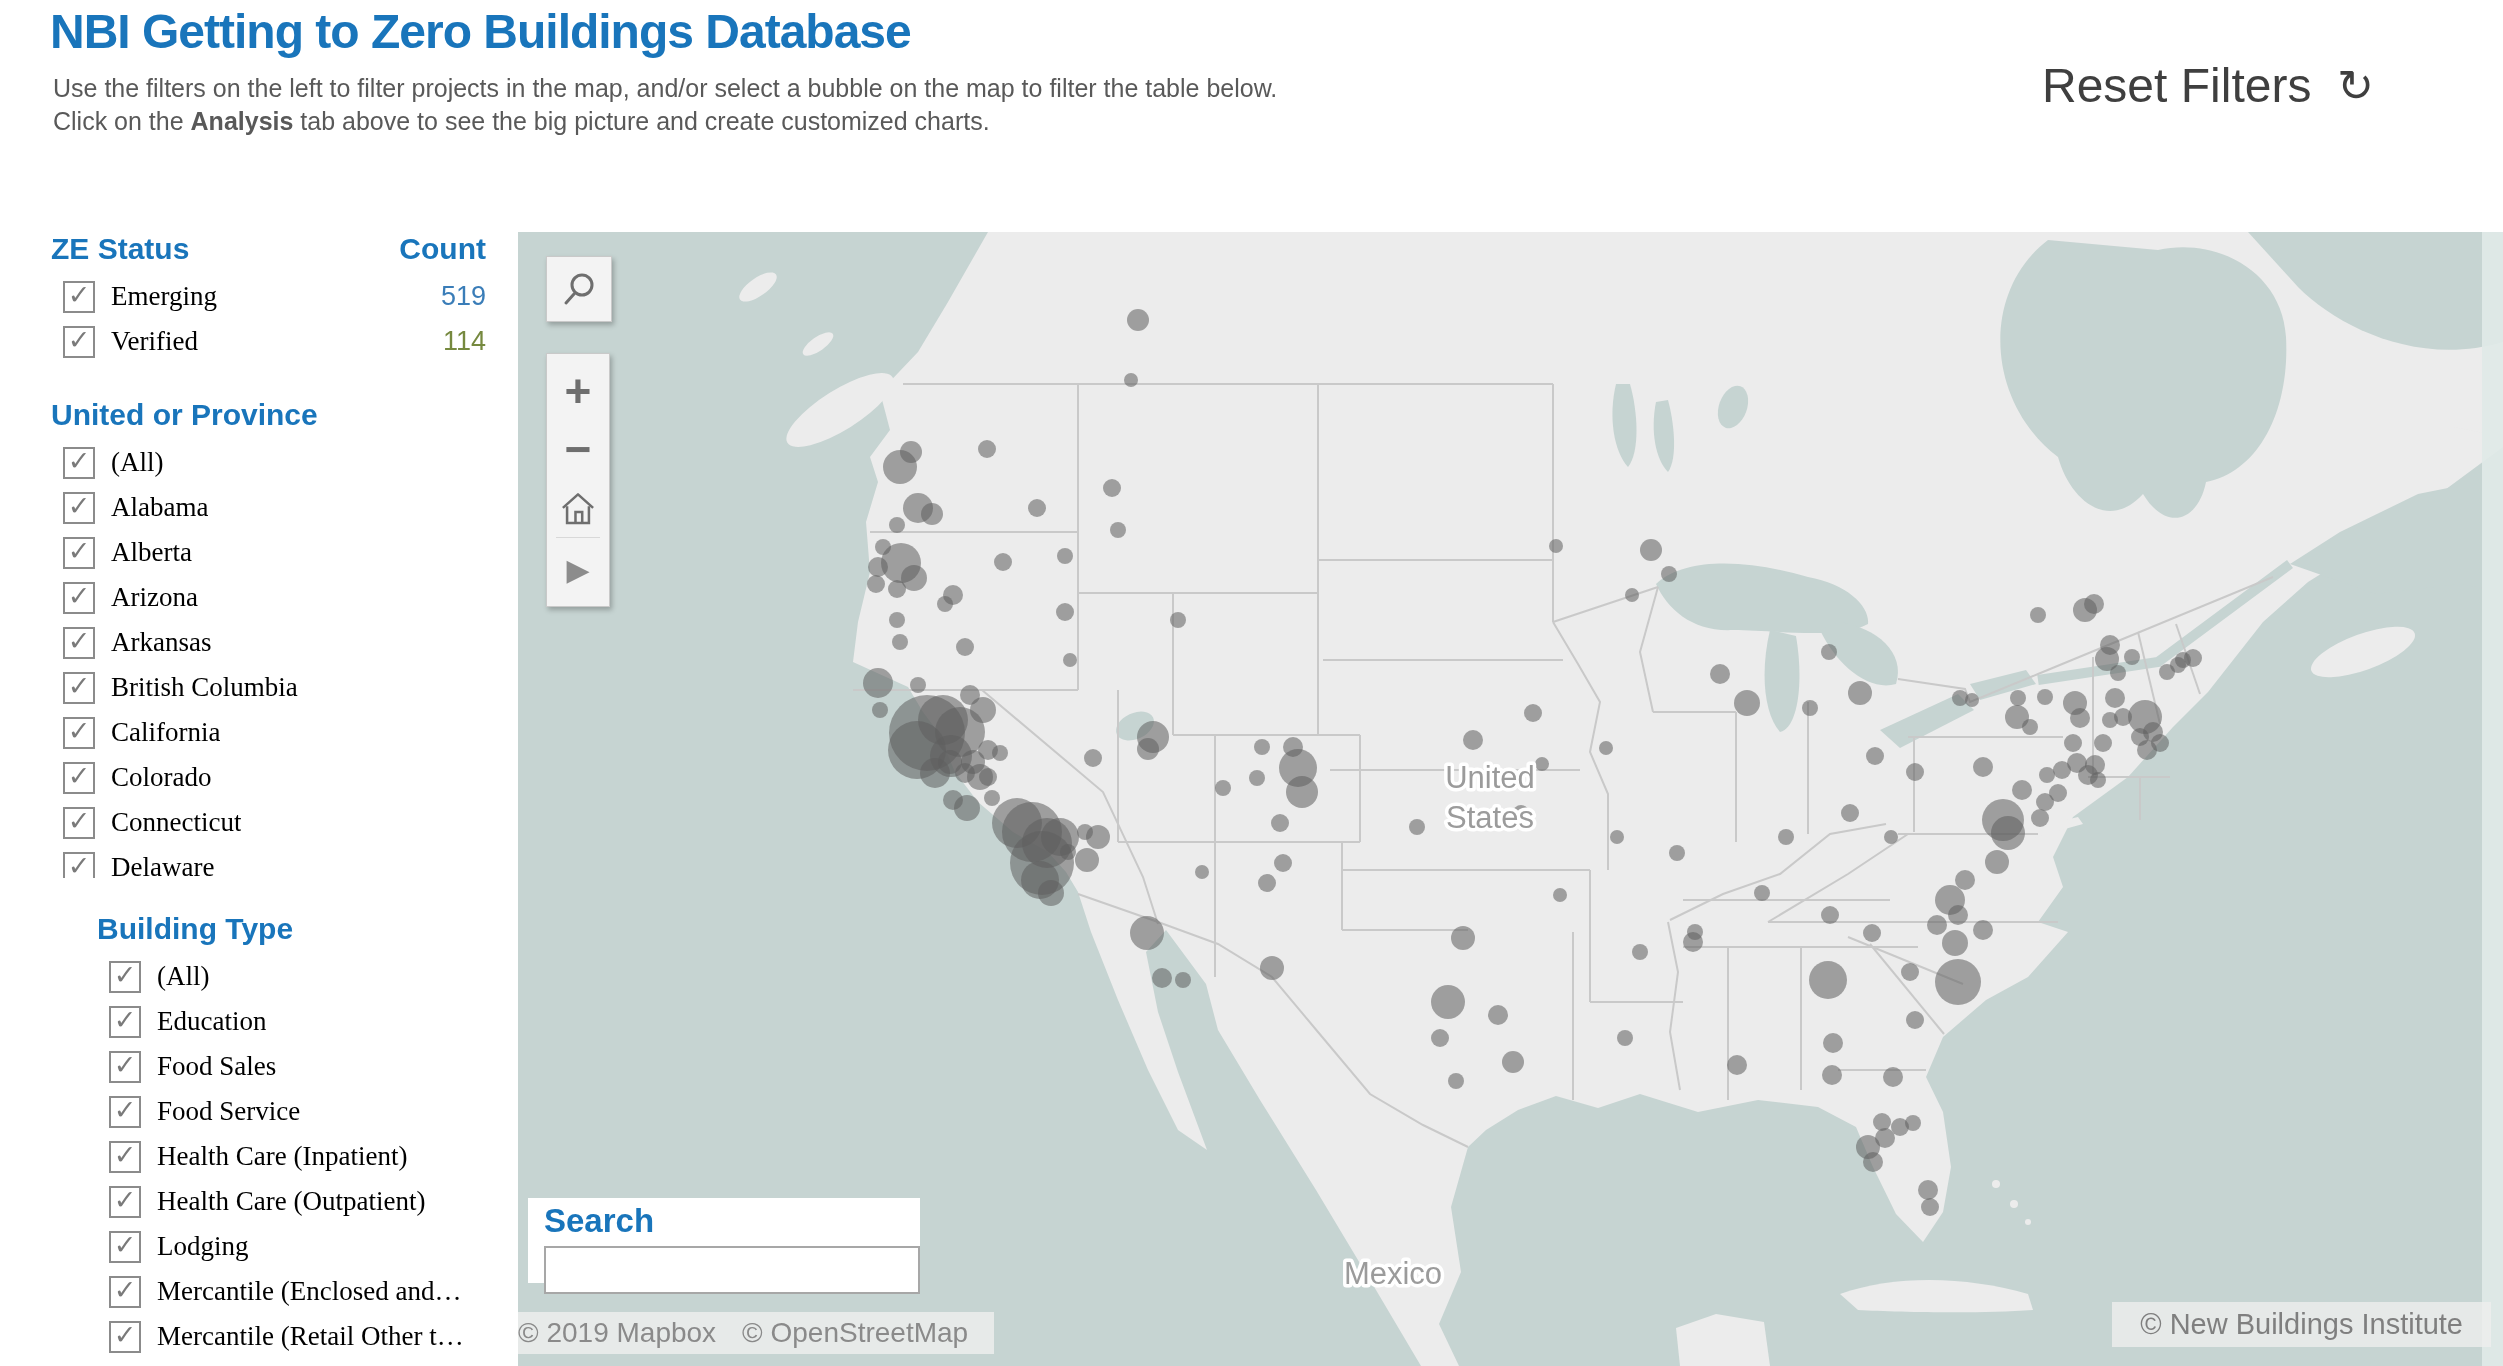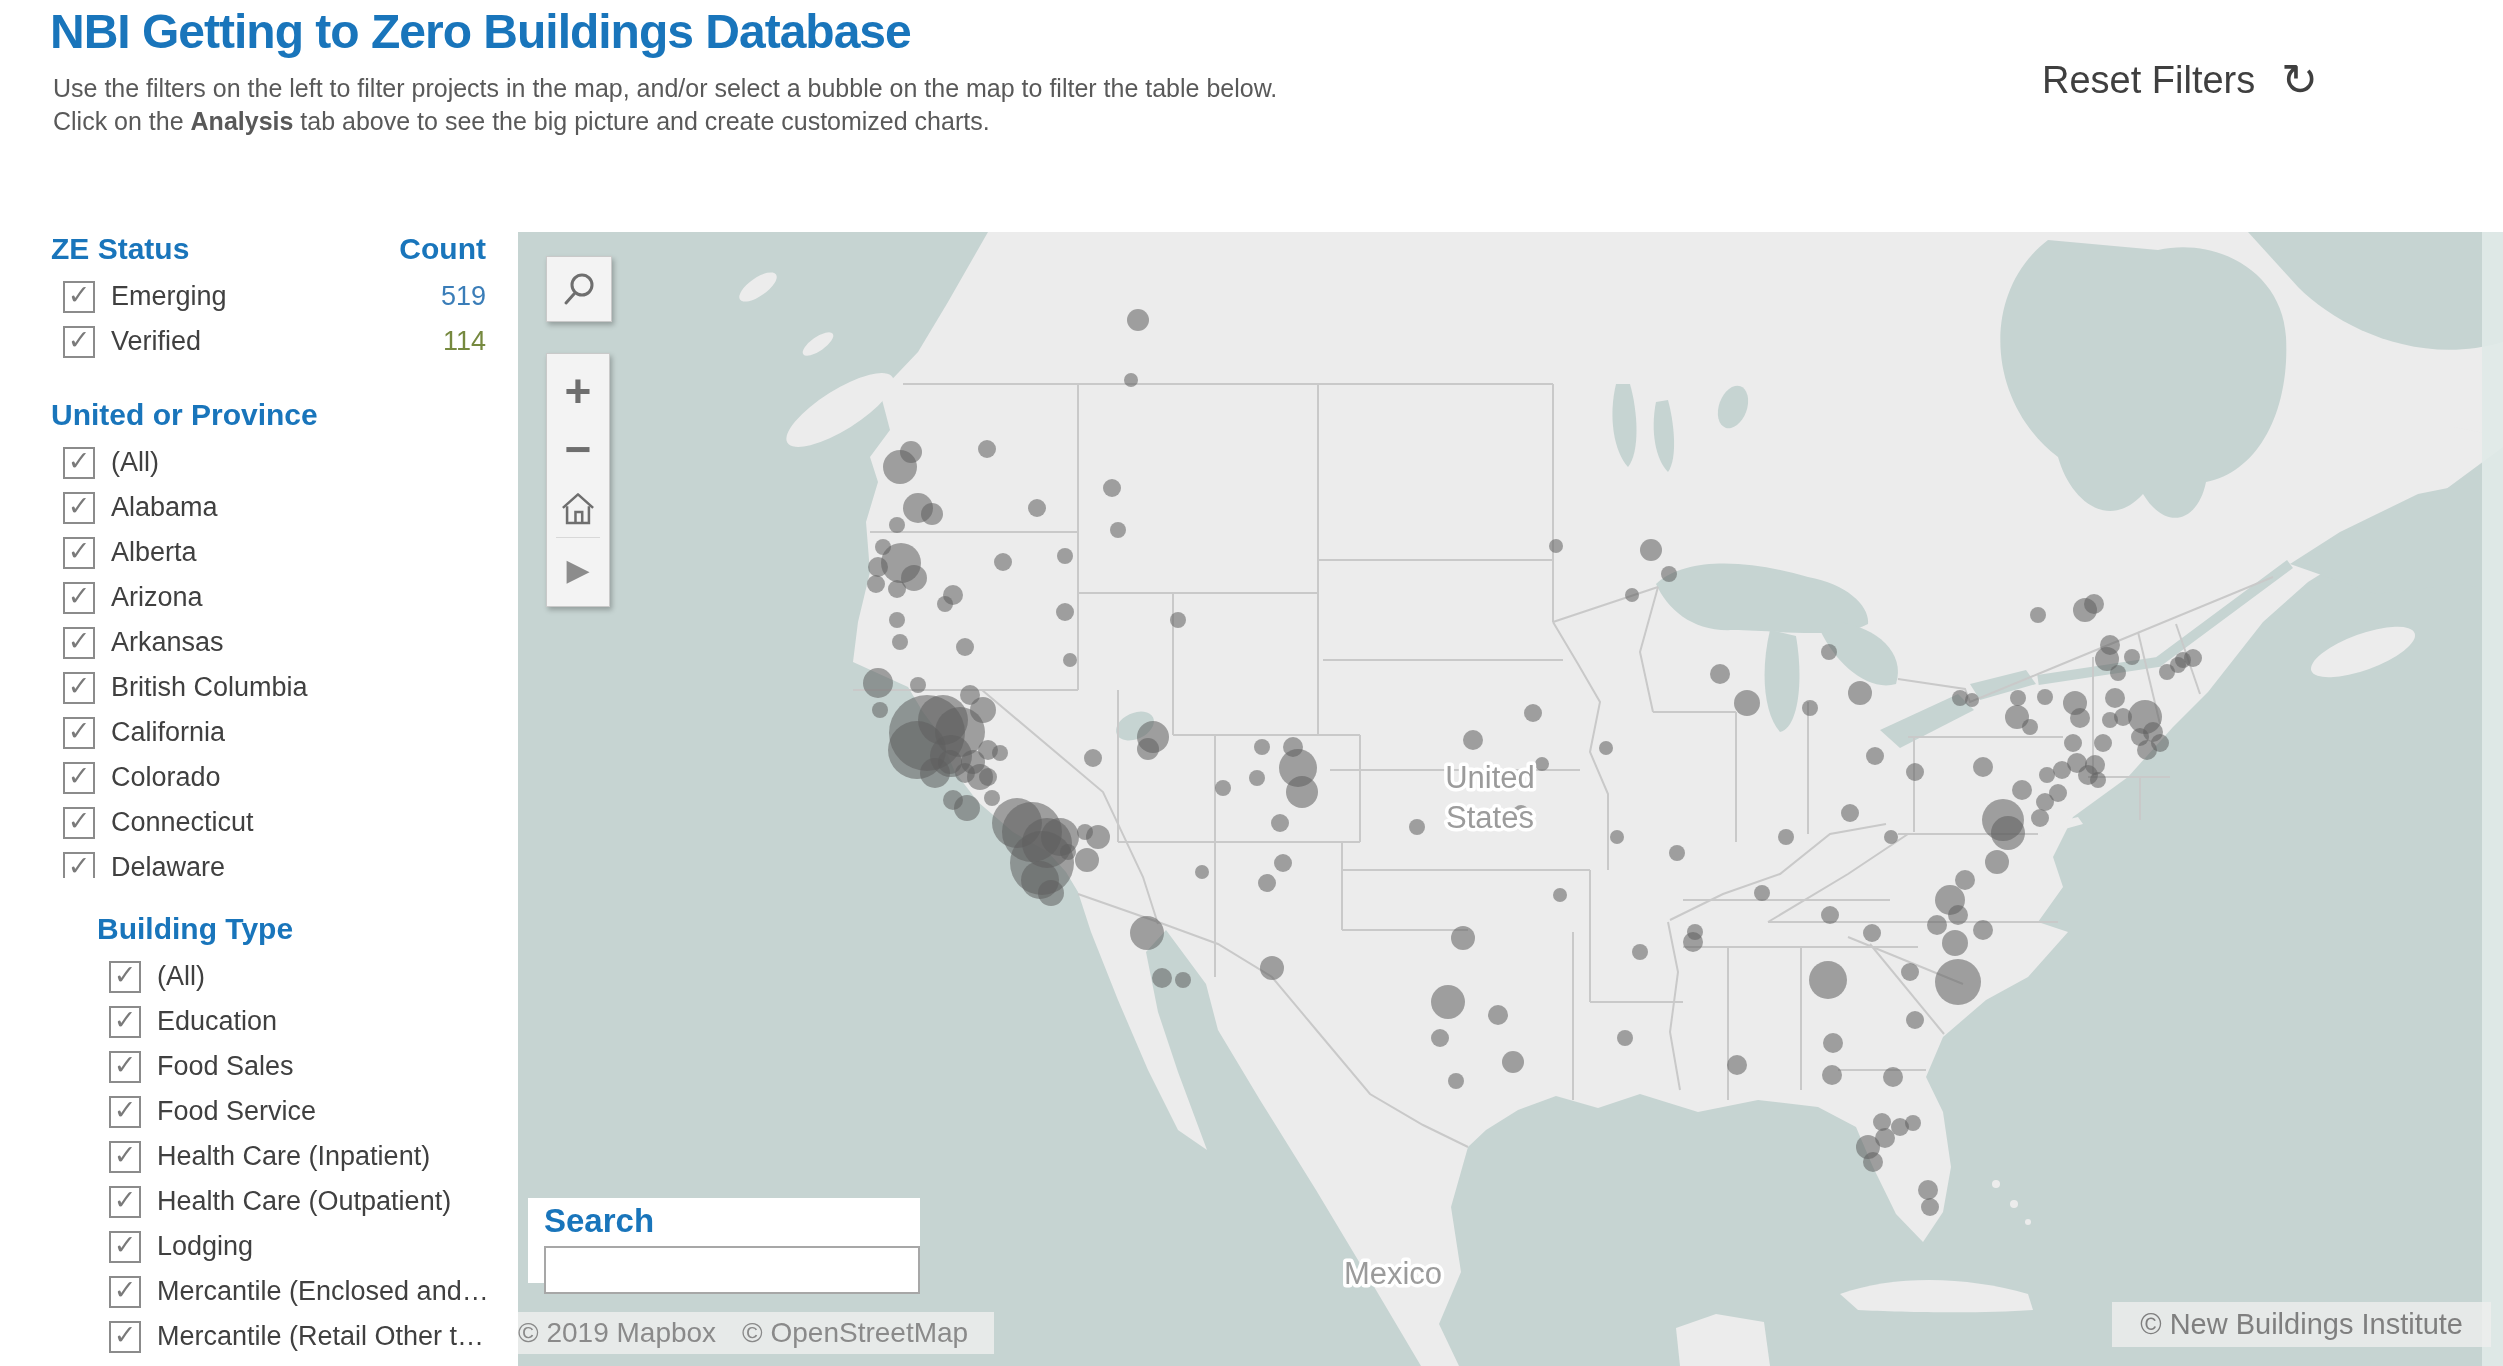--- a/index.html
+++ b/index.html
@@ -4,33 +4,33 @@
 <style>
   html,body{margin:0;padding:0;}
   body{
     width:2503px;height:1366px;position:relative;overflow:hidden;
     background:#ffffff;font-family:"Liberation Sans",sans-serif;
   }
   
   .page-title{position:absolute;left:50px;top:4px;font-size:48px;font-weight:bold;color:#1975BB;letter-spacing:-1px;}
   .subtitle{position:absolute;left:53px;top:72px;font-size:25px;color:#595959;line-height:33px;}
   .reset-wrap{position:absolute;left:2042px;top:58px;display:flex;align-items:center;gap:26px;cursor:pointer;}
-  .reset-label{font-size:38px;color:#3f3f3f;}
+  .reset-label{font-size:48px;color:#3f3f3f;}
   .reset-icon{font-size:44px;color:#3f3f3f;transform:scaleX(-1);display:inline-block;line-height:1;}
   
   .filter-section{position:absolute;left:51px;width:435px;}
   .filter-head{display:flex;justify-content:space-between;align-items:baseline;margin-bottom:8px;}
   .filter-title{font-size:30px;font-weight:bold;color:#1975BB;}
   .count-title{font-size:30px;font-weight:bold;color:#1975BB;}
   .rows{overflow:hidden;}
   .chk-row{display:flex;align-items:center;height:45px;}
   .chk-box{width:28px;height:28px;border:2px solid #8b8b8b;background:#fff;margin:0 16px 0 12px;
            display:flex;align-items:center;justify-content:center;flex:0 0 auto;}
   .chk-mark{font-size:27px;color:#7a7a7a;line-height:1;transform:translateY(-1px);}
-  .chk-label{font-size:27px;color:#404040;white-space:nowrap;overflow:hidden;}
+  .chk-label{font-size:27px;color:#000000;white-space:nowrap;overflow:hidden;font-family:Liberation Serif, serif;}
   .chk-count{margin-left:auto;font-size:27px;}
   #ze-section{top:232px;}
   #state-section{top:398px;}
   #building-section{top:912px;margin-left:46px;}
   #state-section .rows{height:438px;}
   #building-section .rows{height:428px;}
   
   .map{position:absolute;left:518px;top:232px;width:1985px;height:1134px;background:#c6d4d2;}
   .map svg.basemap{position:absolute;left:0;top:0;}
   .map-btn{position:absolute;background:#f3f3f3;border:1px solid #c9c9c9;box-shadow:2px 3px 5px rgba(0,0,0,0.25);}

